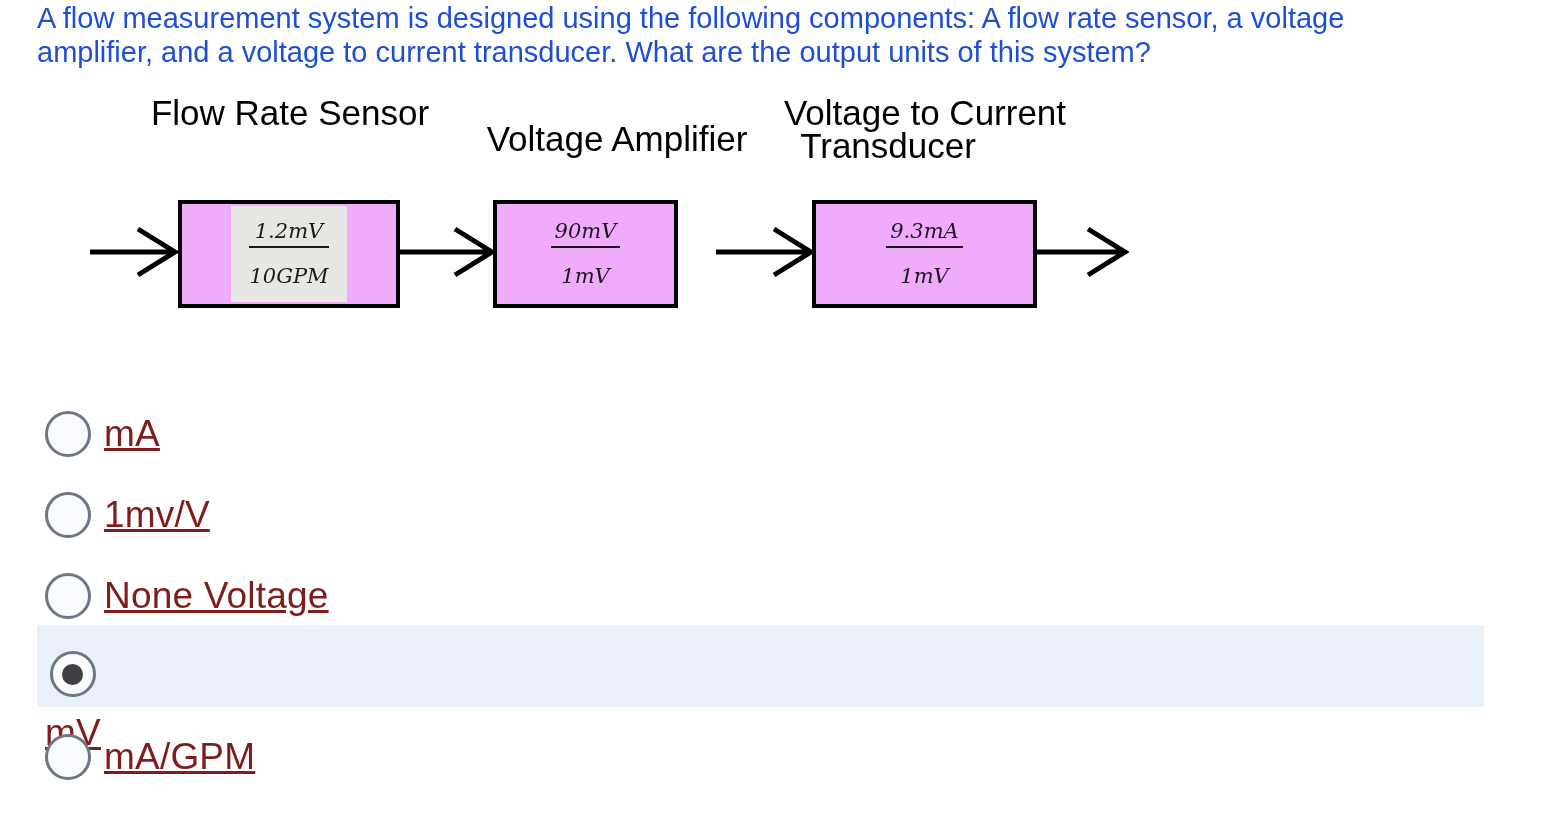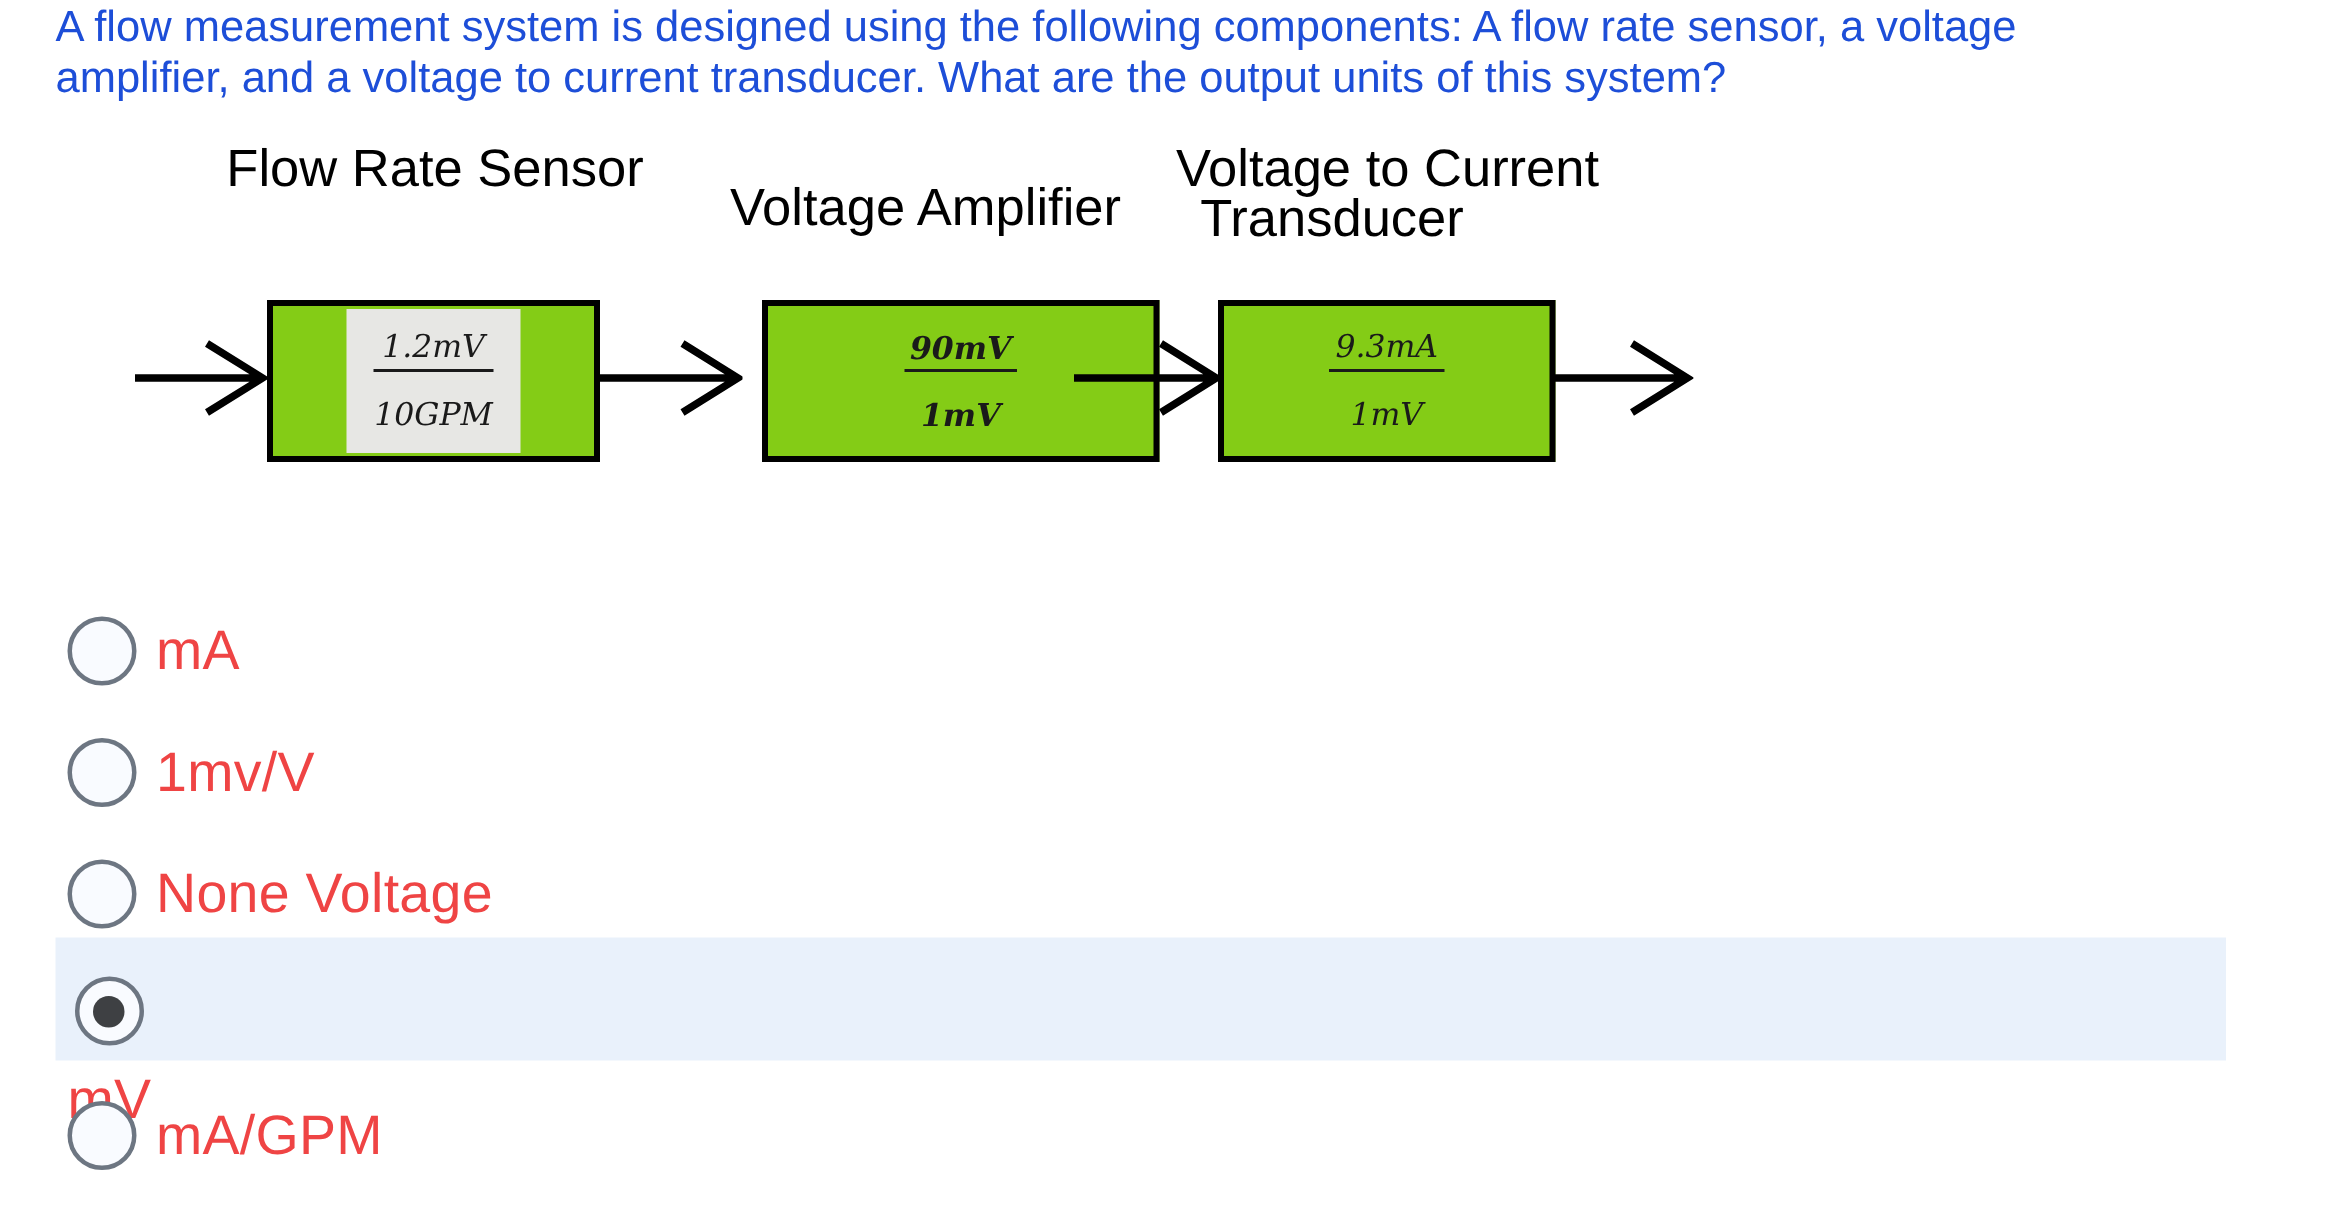--- a/index.html
+++ b/index.html
@@ -15,25 +15,25 @@
   }
   
   .block-label{
     position:absolute;top:96px;width:300px;text-align:center;
     font-size:35px;line-height:33px;color:#000000;white-space:nowrap;
   }
   .block-label .l2{display:block;transform:translateX(-37px);}
   
   .box{
     position:absolute;top:200px;height:108px;box-sizing:border-box;
-    border:4px solid #000;background:#84cc16;
+    border:4px solid #000;background:#f0abfc;
     display:flex;align-items:center;justify-content:center;
   }
   .box1{left:178px;width:222px;}
-  .box2{left:508px;width:265px;font-weight:bold;}
+  .box2{left:493px;width:185px;}
   .box3{left:812px;width:225px;}
   .frac{
     font-family:"DejaVu Serif",serif;font-style:italic;
     font-size:21px;color:#1a1a1a;text-align:center;
     display:inline-block;line-height:1.2;
   }
   .frac .num{display:block;border-bottom:2px solid #1a1a1a;padding:0 4px 1px;}
   .frac .den{display:block;padding-top:16px;}
   .frac-shade{display:inline-block;background:#e7e7e4;padding:13px 18px;}
   
@@ -56,22 +56,23 @@
     width:40px;height:40px;border:3px solid #6d7682;border-radius:50%;
     background:#f9fbff;position:relative;flex:0 0 auto;
   }
   .radio .dot{
     display:none;position:absolute;left:50%;top:50%;
     width:21px;height:21px;margin:-10.5px 0 0 -10.5px;
     border-radius:50%;background:#3e4043;
   }
   .option.selected .radio .dot{display:block;}
   .opt-label{
-    font-size:37px;color:#ef4444;line-height:46px;letter-spacing:.2px;
+    font-size:37px;color:#7f1d1d;line-height:46px;letter-spacing:.2px;
     white-space:nowrap;
+    text-decoration:underline;
   }
 </style>
 </head>
 <body>
 
 <div class="question">A flow measurement system is designed using the following components: A flow rate sensor, a voltage amplifier, and a voltage to current transducer. What are the output units of this system?</div>
 
 <div class="block-label" style="left:140px;">Flow Rate Sensor</div>
 <div class="block-label" style="left:467px;margin-top:26px;">Voltage Amplifier</div>
 <div class="block-label" style="left:775px;">

